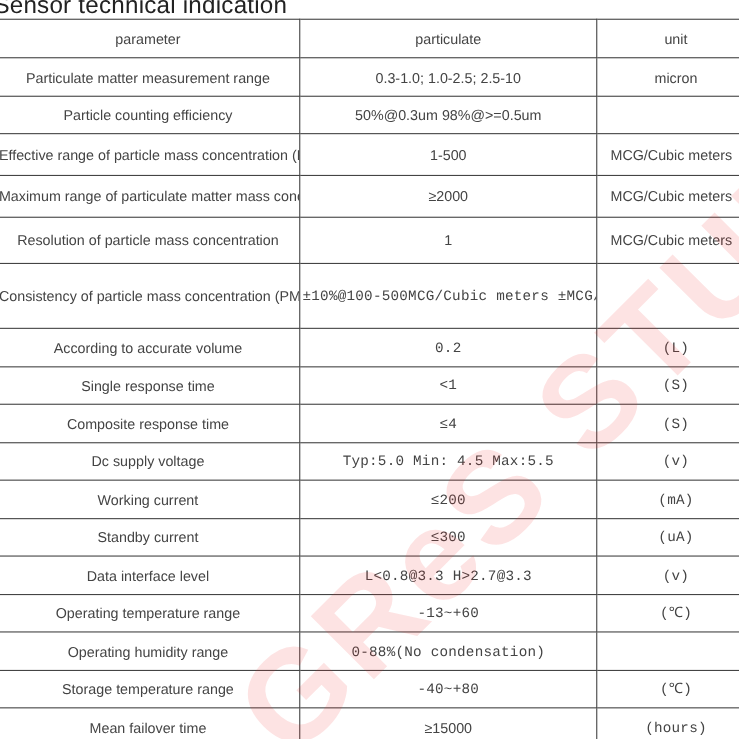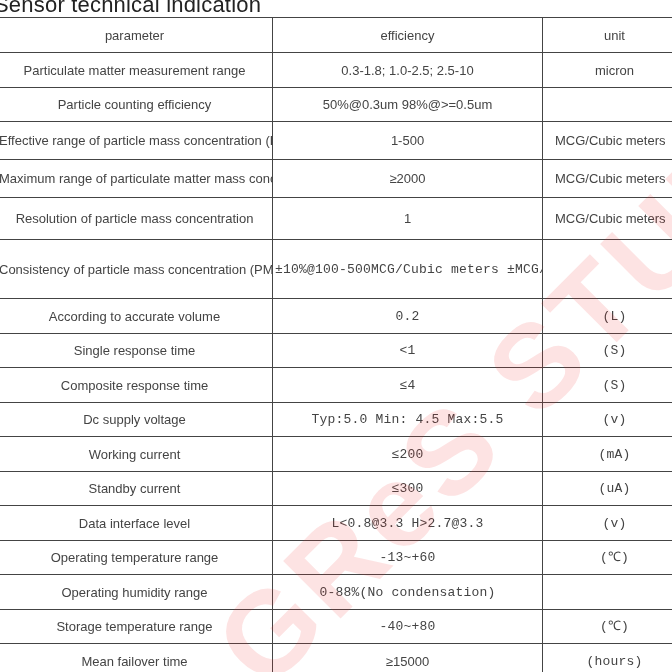--- a/index.html
+++ b/index.html
@@ -22,26 +22,26 @@
 
 <table class="spec">
   <colgroup>
       <col class="c1">
       <col class="c2">
       <col class="c3">
     </colgroup>
   <tbody>
     <tr style="height:35px">
       <td>parameter</td>
-      <td>efficiency</td>
+      <td>particulate</td>
       <td>unit</td>
     </tr>
     <tr style="height:35px">
       <td class="param">Particulate matter measurement range</td>
-      <td>0.3-1.8; 1.0-2.5; 2.5-10</td>
+      <td>0.3-1.0; 1.0-2.5; 2.5-10</td>
       <td>micron</td>
     </tr>
     <tr style="height:34px">
       <td class="param">Particle counting efficiency</td>
       <td>50%@0.3um  98%@&gt;=0.5um</td>
       <td></td>
     </tr>
     <tr style="height:38px">
       <td class="param">Effective range of particle mass concentration (PM2.5 standard value) *</td>
       <td>1-500</td>

